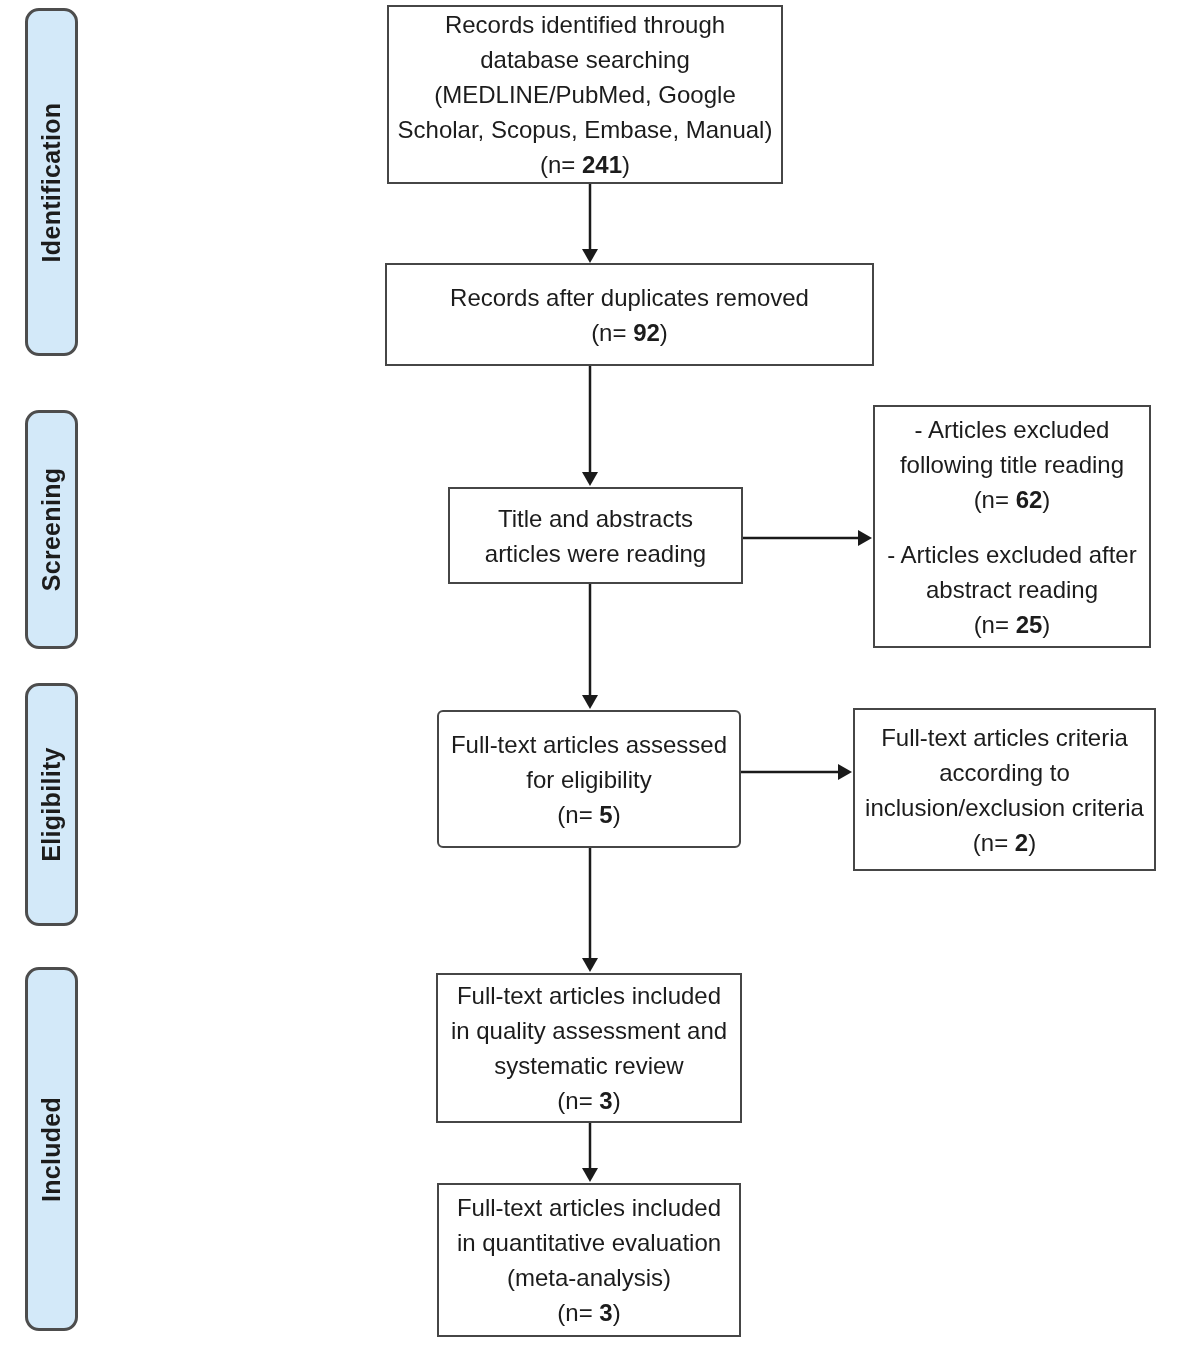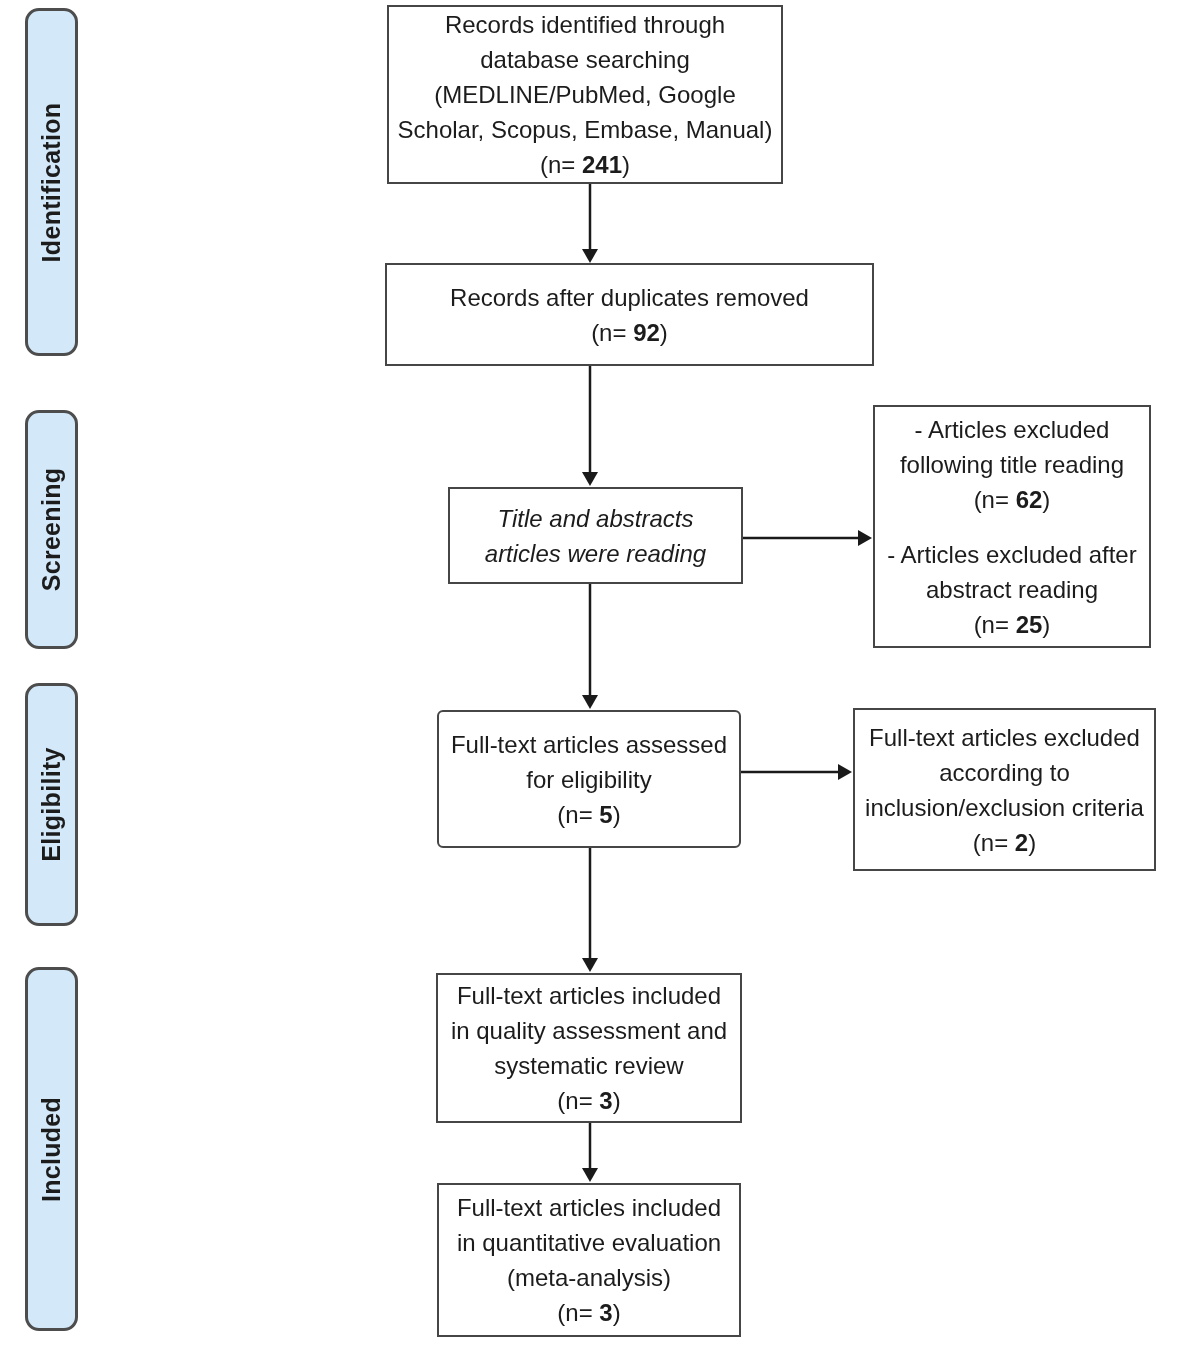--- a/index.html
+++ b/index.html
@@ -86,21 +86,21 @@
     <div>(MEDLINE/PubMed, Google</div>
     <div>Scholar, Scopus, Embase, Manual)</div>
     <div><span>(n= </span><b>241</b><span>)</span></div>
   </div>
 
   <div class="node" style="left:345px;top:263px;width:489px;height:103px;margin-left:40px;">
     <div>Records after duplicates removed</div>
     <div><span>(n= </span><b>92</b><span>)</span></div>
   </div>
 
-  <div class="node" style="left:448px;top:487px;width:295px;height:97px;font-style:italic;">
+  <div class="node" style="left:448px;top:487px;width:295px;height:97px;">
     <div>Title and abstracts</div>
     <div>articles were reading</div>
   </div>
 
   <div class="node" style="left:873px;top:405px;width:278px;height:243px;">
     <div class="para">
       <div>- Articles excluded</div>
       <div>following title reading</div>
       <div><span>(n= </span><b>62</b><span>)</span></div>
     </div>
@@ -111,21 +111,21 @@
     </div>
   </div>
 
   <div class="node" style="left:437px;top:710px;width:304px;height:138px;border-radius:6px;">
     <div>Full-text articles assessed</div>
     <div>for eligibility</div>
     <div><span>(n= </span><b>5</b><span>)</span></div>
   </div>
 
   <div class="node" style="left:853px;top:708px;width:303px;height:163px;">
-    <div>Full-text articles excluded</div>
+    <div>Full-text articles criteria</div>
     <div>according to</div>
     <div>inclusion/exclusion criteria</div>
     <div><span>(n= </span><b>2</b><span>)</span></div>
   </div>
 
   <div class="node" style="left:436px;top:973px;width:306px;height:150px;">
     <div>Full-text articles included</div>
     <div>in quality assessment and</div>
     <div>systematic review</div>
     <div><span>(n= </span><b>3</b><span>)</span></div>

